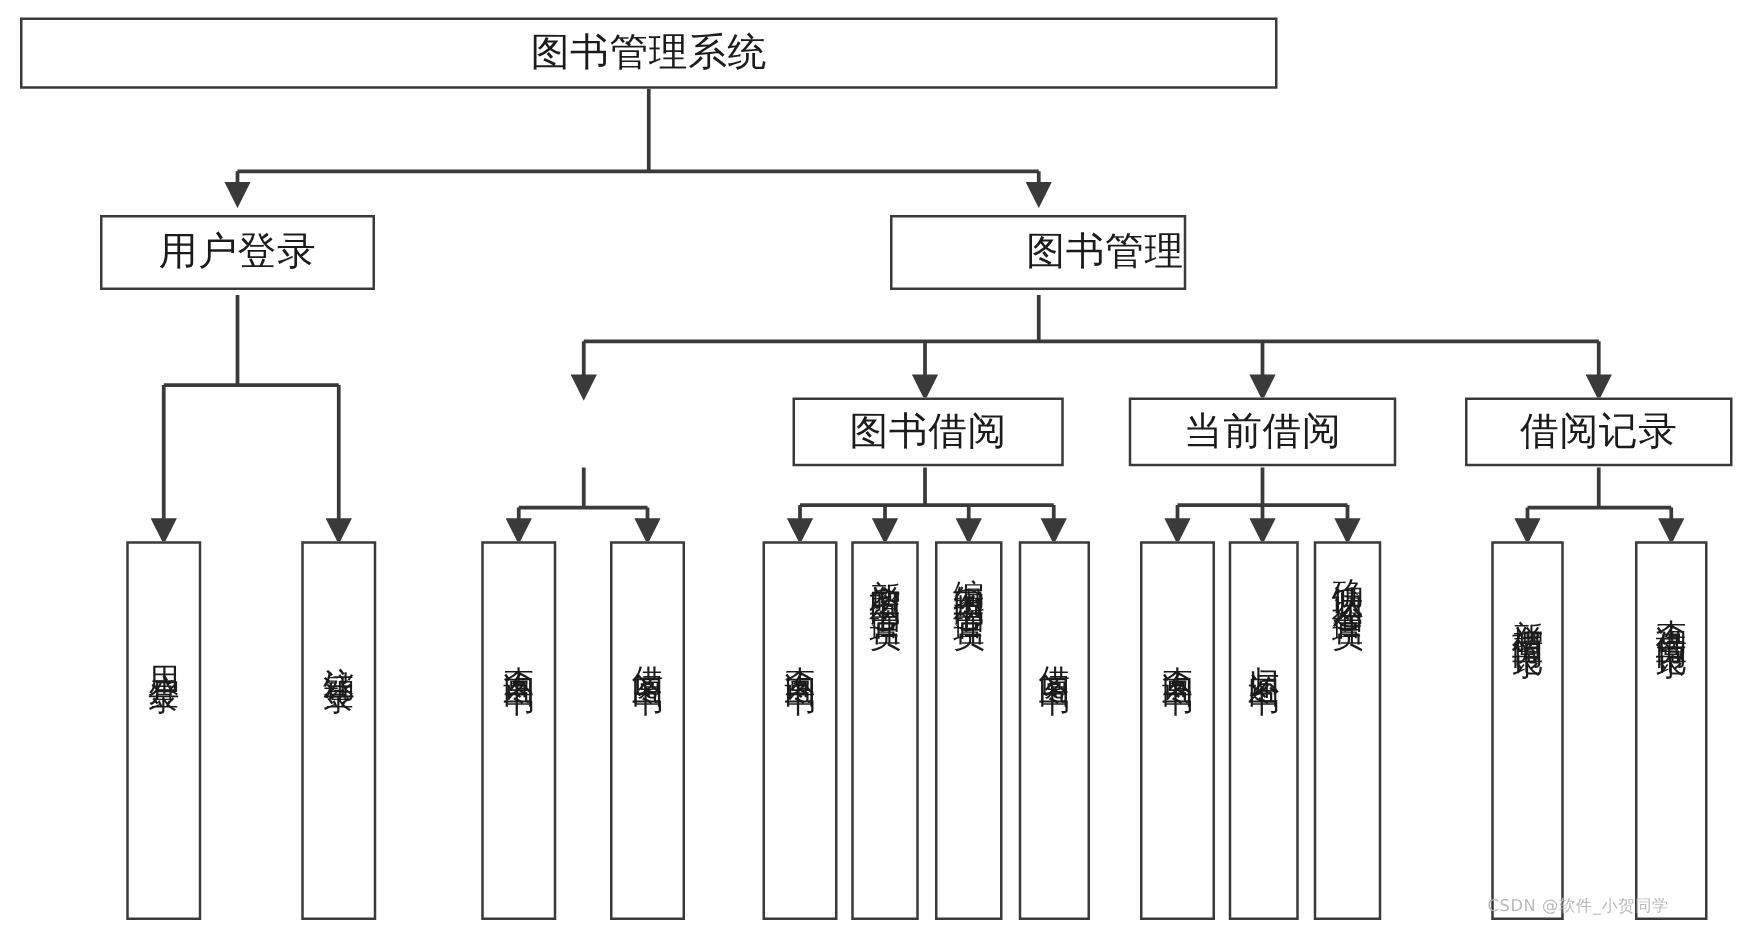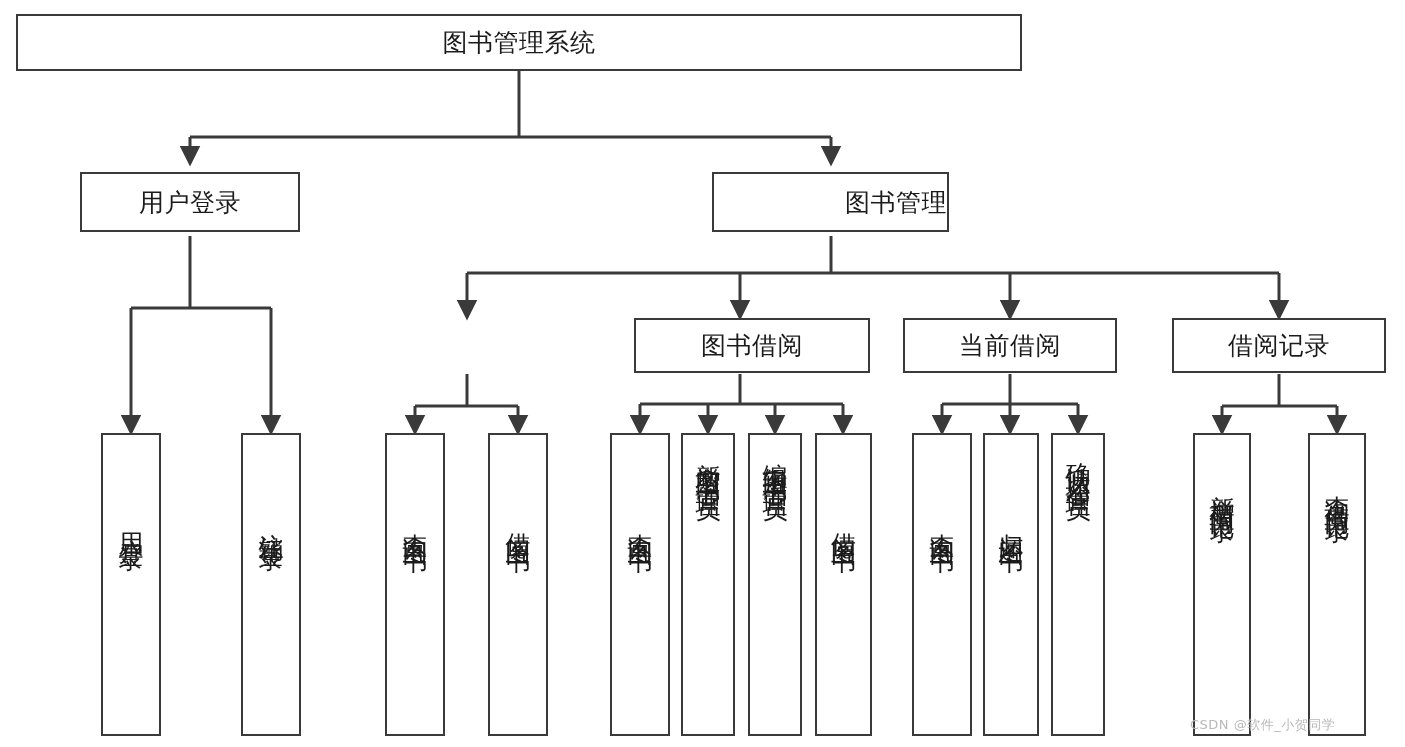--- a/index.html
+++ b/index.html
@@ -34,21 +34,21 @@
     justify-content: center;
     color: #1b1b1b;
   }
   .node .label {
     text-align: center;
     line-height: 1.08;
     white-space: nowrap;
   }
   .node.horizontal .label {
     writing-mode: horizontal-tb;
-    font-size: 25px;
+    font-size: 31px;
     letter-spacing: 0.5px;
   }
   .node.vertical {
     align-items: flex-start;
     padding-top: 0;
   }
   .node.vertical .label {
     writing-mode: vertical-rl;
     text-orientation: upright;
     font-size: 25px;
@@ -124,21 +124,21 @@
 
   <div class="node horizontal" style="left:80px; top:172px; width:220px; height:60px;">
     <span class="label">用户登录</span>
   </div>
 
   <div class="node horizontal" style="left:712px; top:172px; width:237px; height:60px;justify-content:flex-end;">
     <span class="label">图书管理</span>
   </div>
 
 
-  <div class="node horizontal" style="left:634px; top:318px; width:236px; height:55px;">
+  <div class="node horizontal" style="left:634px; top:318px; width:217px; height:55px;">
     <span class="label">图书借阅</span>
   </div>
 
   <div class="node horizontal" style="left:1172px; top:318px; width:214px; height:55px;">
     <span class="label">借阅记录</span>
   </div>
 
   <div class="node horizontal" style="left:903px; top:318px; width:214px; height:55px;">
     <span class="label">当前借阅</span>
   </div>

